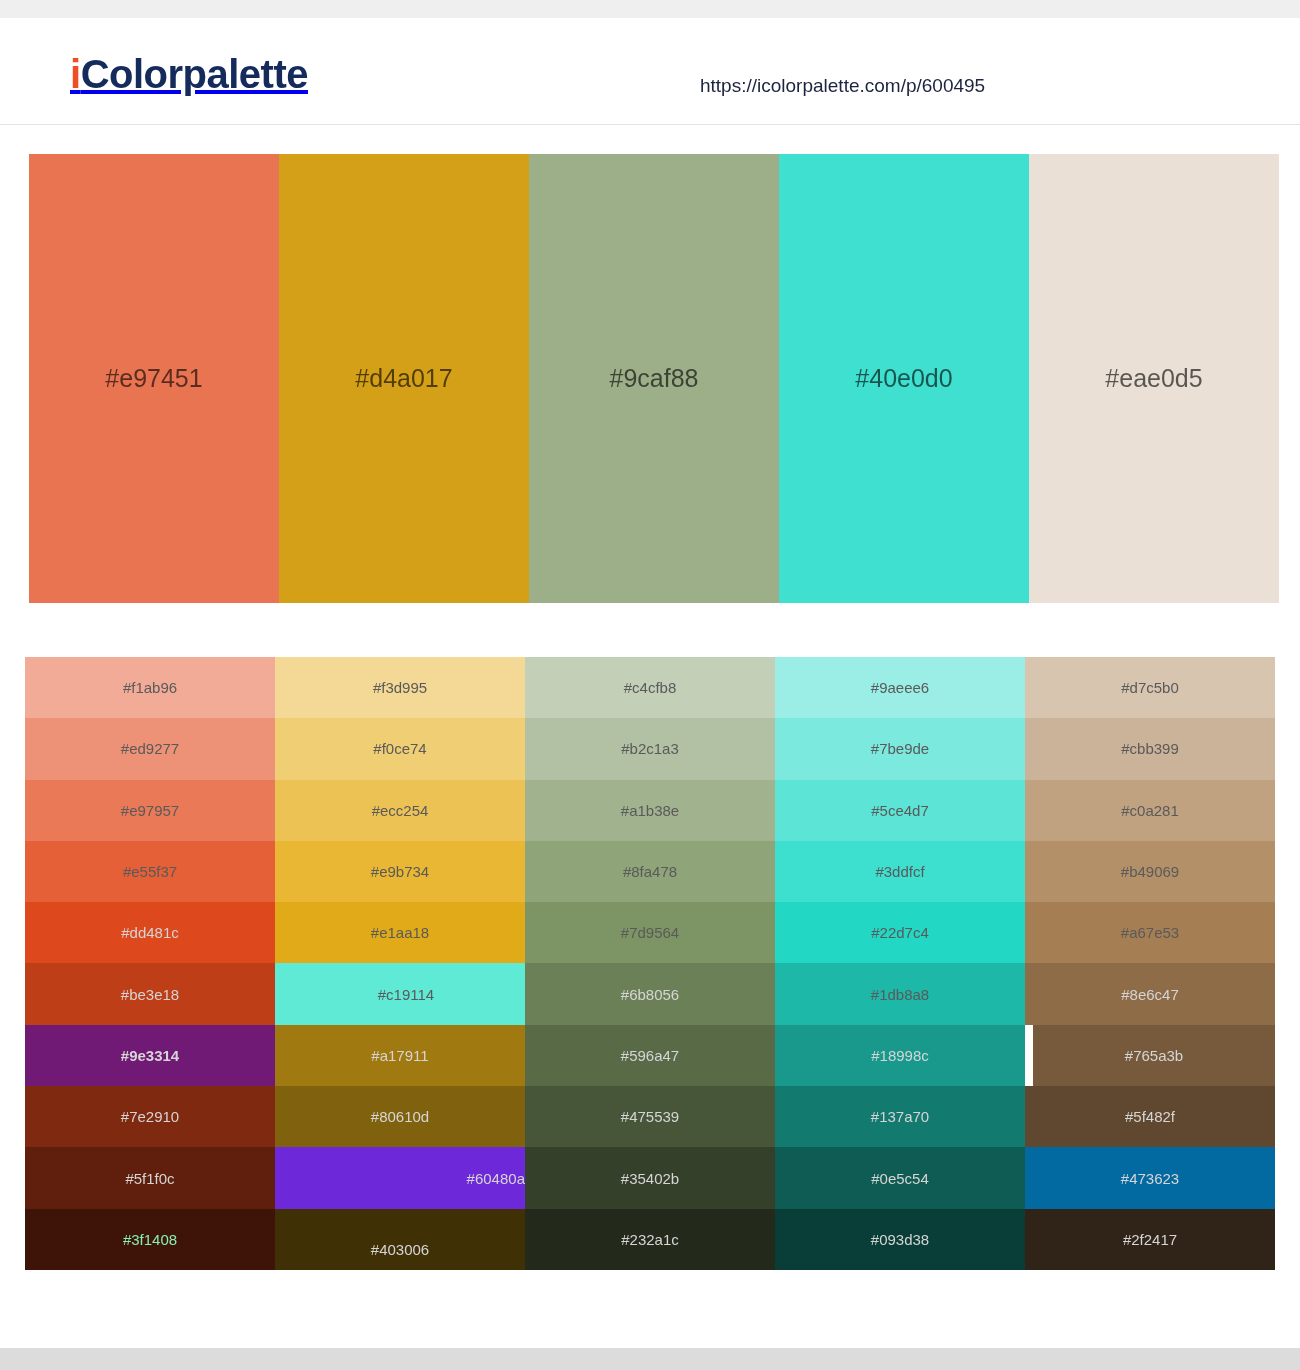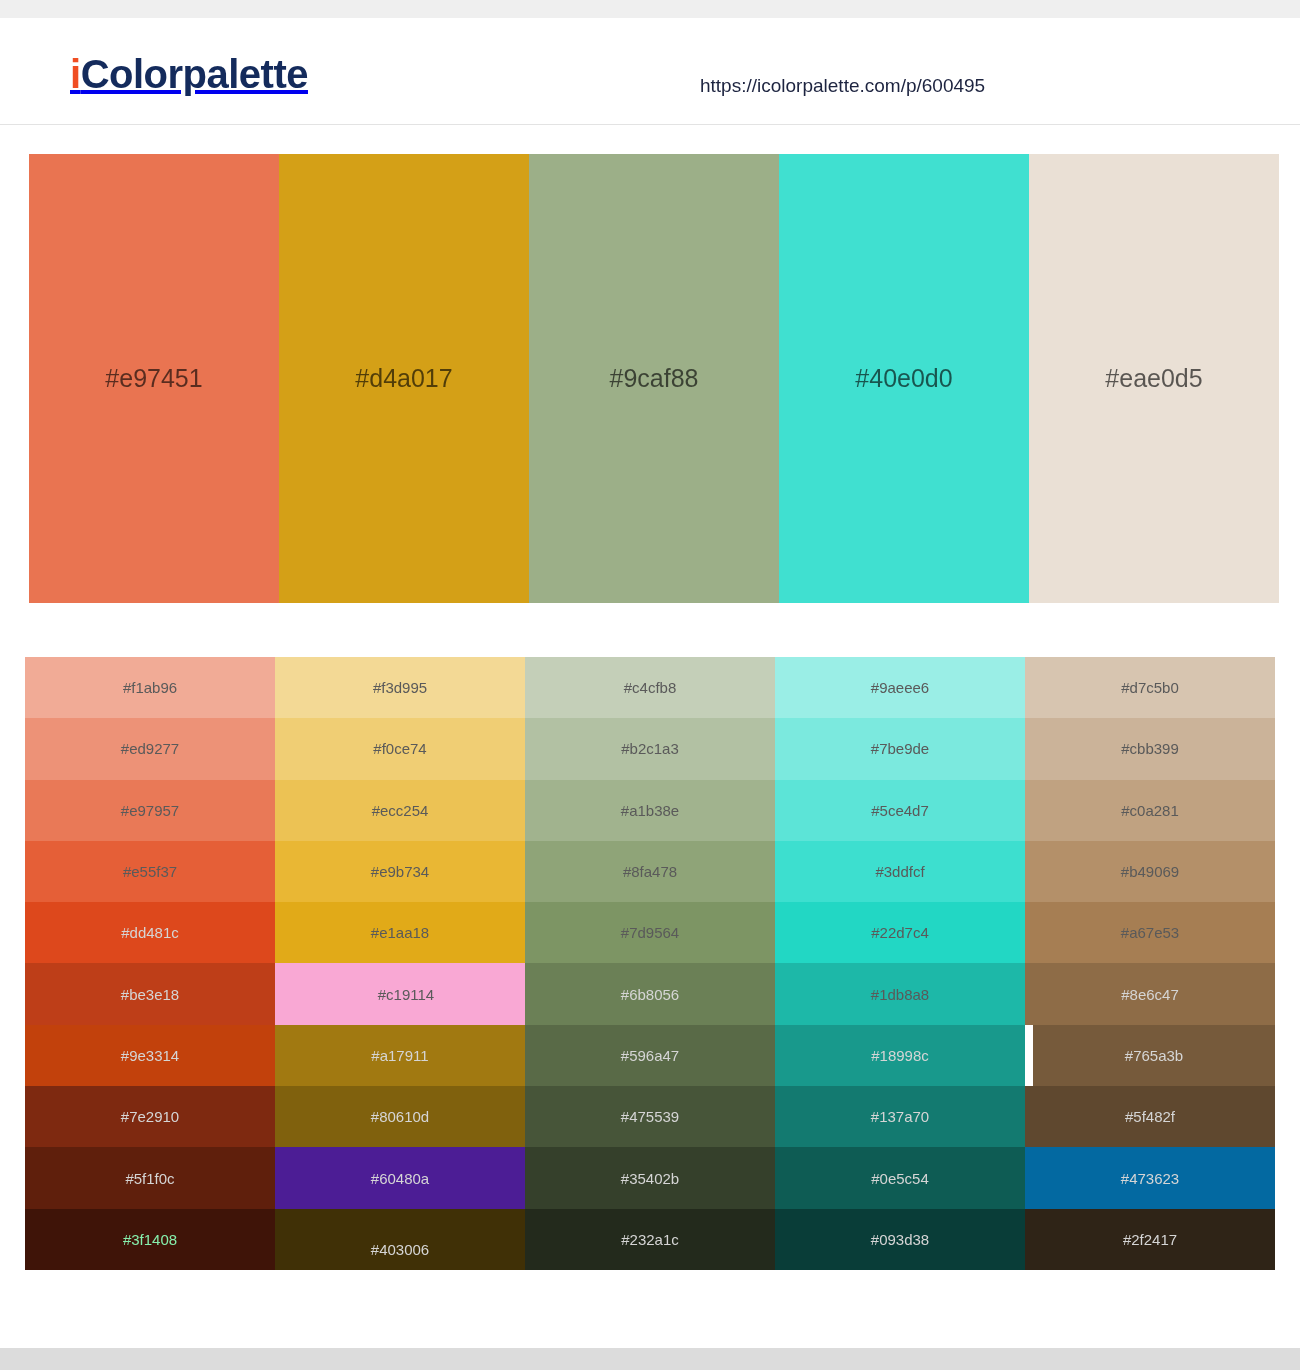--- a/index.html
+++ b/index.html
@@ -163,21 +163,21 @@
         </div>
         <div class="shade-cell" style="background: rgb(229, 95, 55);">
           <span class="shade-label" style="color: rgb(90, 90, 90);">#e55f37</span>
         </div>
         <div class="shade-cell" style="background: rgb(221, 72, 28);">
           <span class="shade-label" style="color: rgb(213, 213, 213);">#dd481c</span>
         </div>
         <div class="shade-cell" style="background: rgb(190, 62, 24);">
           <span class="shade-label" style="color: rgb(213, 213, 213);">#be3e18</span>
         </div>
-        <div class="shade-cell" style="background: #c2410c;">
+        <div class="shade-cell" style="background: #701a75; font-weight: bold;">
           <span class="shade-label" style="color: rgb(213, 213, 213);">#9e3314</span>
         </div>
         <div class="shade-cell" style="background: rgb(126, 41, 16);">
           <span class="shade-label" style="color: rgb(213, 213, 213);">#7e2910</span>
         </div>
         <div class="shade-cell" style="background: rgb(95, 31, 12);">
           <span class="shade-label" style="color: rgb(213, 213, 213);">#5f1f0c</span>
         </div>
         <div class="shade-cell" style="background: rgb(63, 20, 8);">
           <span class="shade-label" style="color: #86efac;">#3f1408</span>
@@ -192,30 +192,30 @@
         </div>
         <div class="shade-cell" style="background: rgb(236, 194, 84);">
           <span class="shade-label" style="color: rgb(90, 90, 90);">#ecc254</span>
         </div>
         <div class="shade-cell" style="background: rgb(233, 183, 52);">
           <span class="shade-label" style="color: rgb(90, 90, 90);">#e9b734</span>
         </div>
         <div class="shade-cell" style="background: rgb(225, 170, 24);">
           <span class="shade-label" style="color: rgb(90, 90, 90);">#e1aa18</span>
         </div>
-        <div class="shade-cell" style="background: #f9a8d4; padding-left: 12px;">
+        <div class="shade-cell" style="background: #5eead4; padding-left: 12px;">
           <span class="shade-label" style="color: rgb(90, 90, 90);">#c19114</span>
         </div>
         <div class="shade-cell" style="background: rgb(161, 121, 17);">
           <span class="shade-label" style="color: rgb(213, 213, 213);">#a17911</span>
         </div>
         <div class="shade-cell" style="background: rgb(128, 97, 13);">
           <span class="shade-label" style="color: rgb(213, 213, 213);">#80610d</span>
         </div>
-        <div class="shade-cell" style="background: #4c1d95;">
+        <div class="shade-cell" style="background: #6d28d9; justify-content: flex-end;">
           <span class="shade-label" style="color: rgb(213, 213, 213);">#60480a</span>
         </div>
         <div class="shade-cell" style="background: rgb(64, 48, 6);">
           <span class="shade-label" style="color: rgb(213, 213, 213); margin-top: 20px;">#403006</span>
         </div>
       </div>
       <div class="shade-col">
         <div class="shade-cell" style="background: rgb(196, 207, 184);">
           <span class="shade-label" style="color: rgb(90, 90, 90);">#c4cfb8</span>
         </div>

